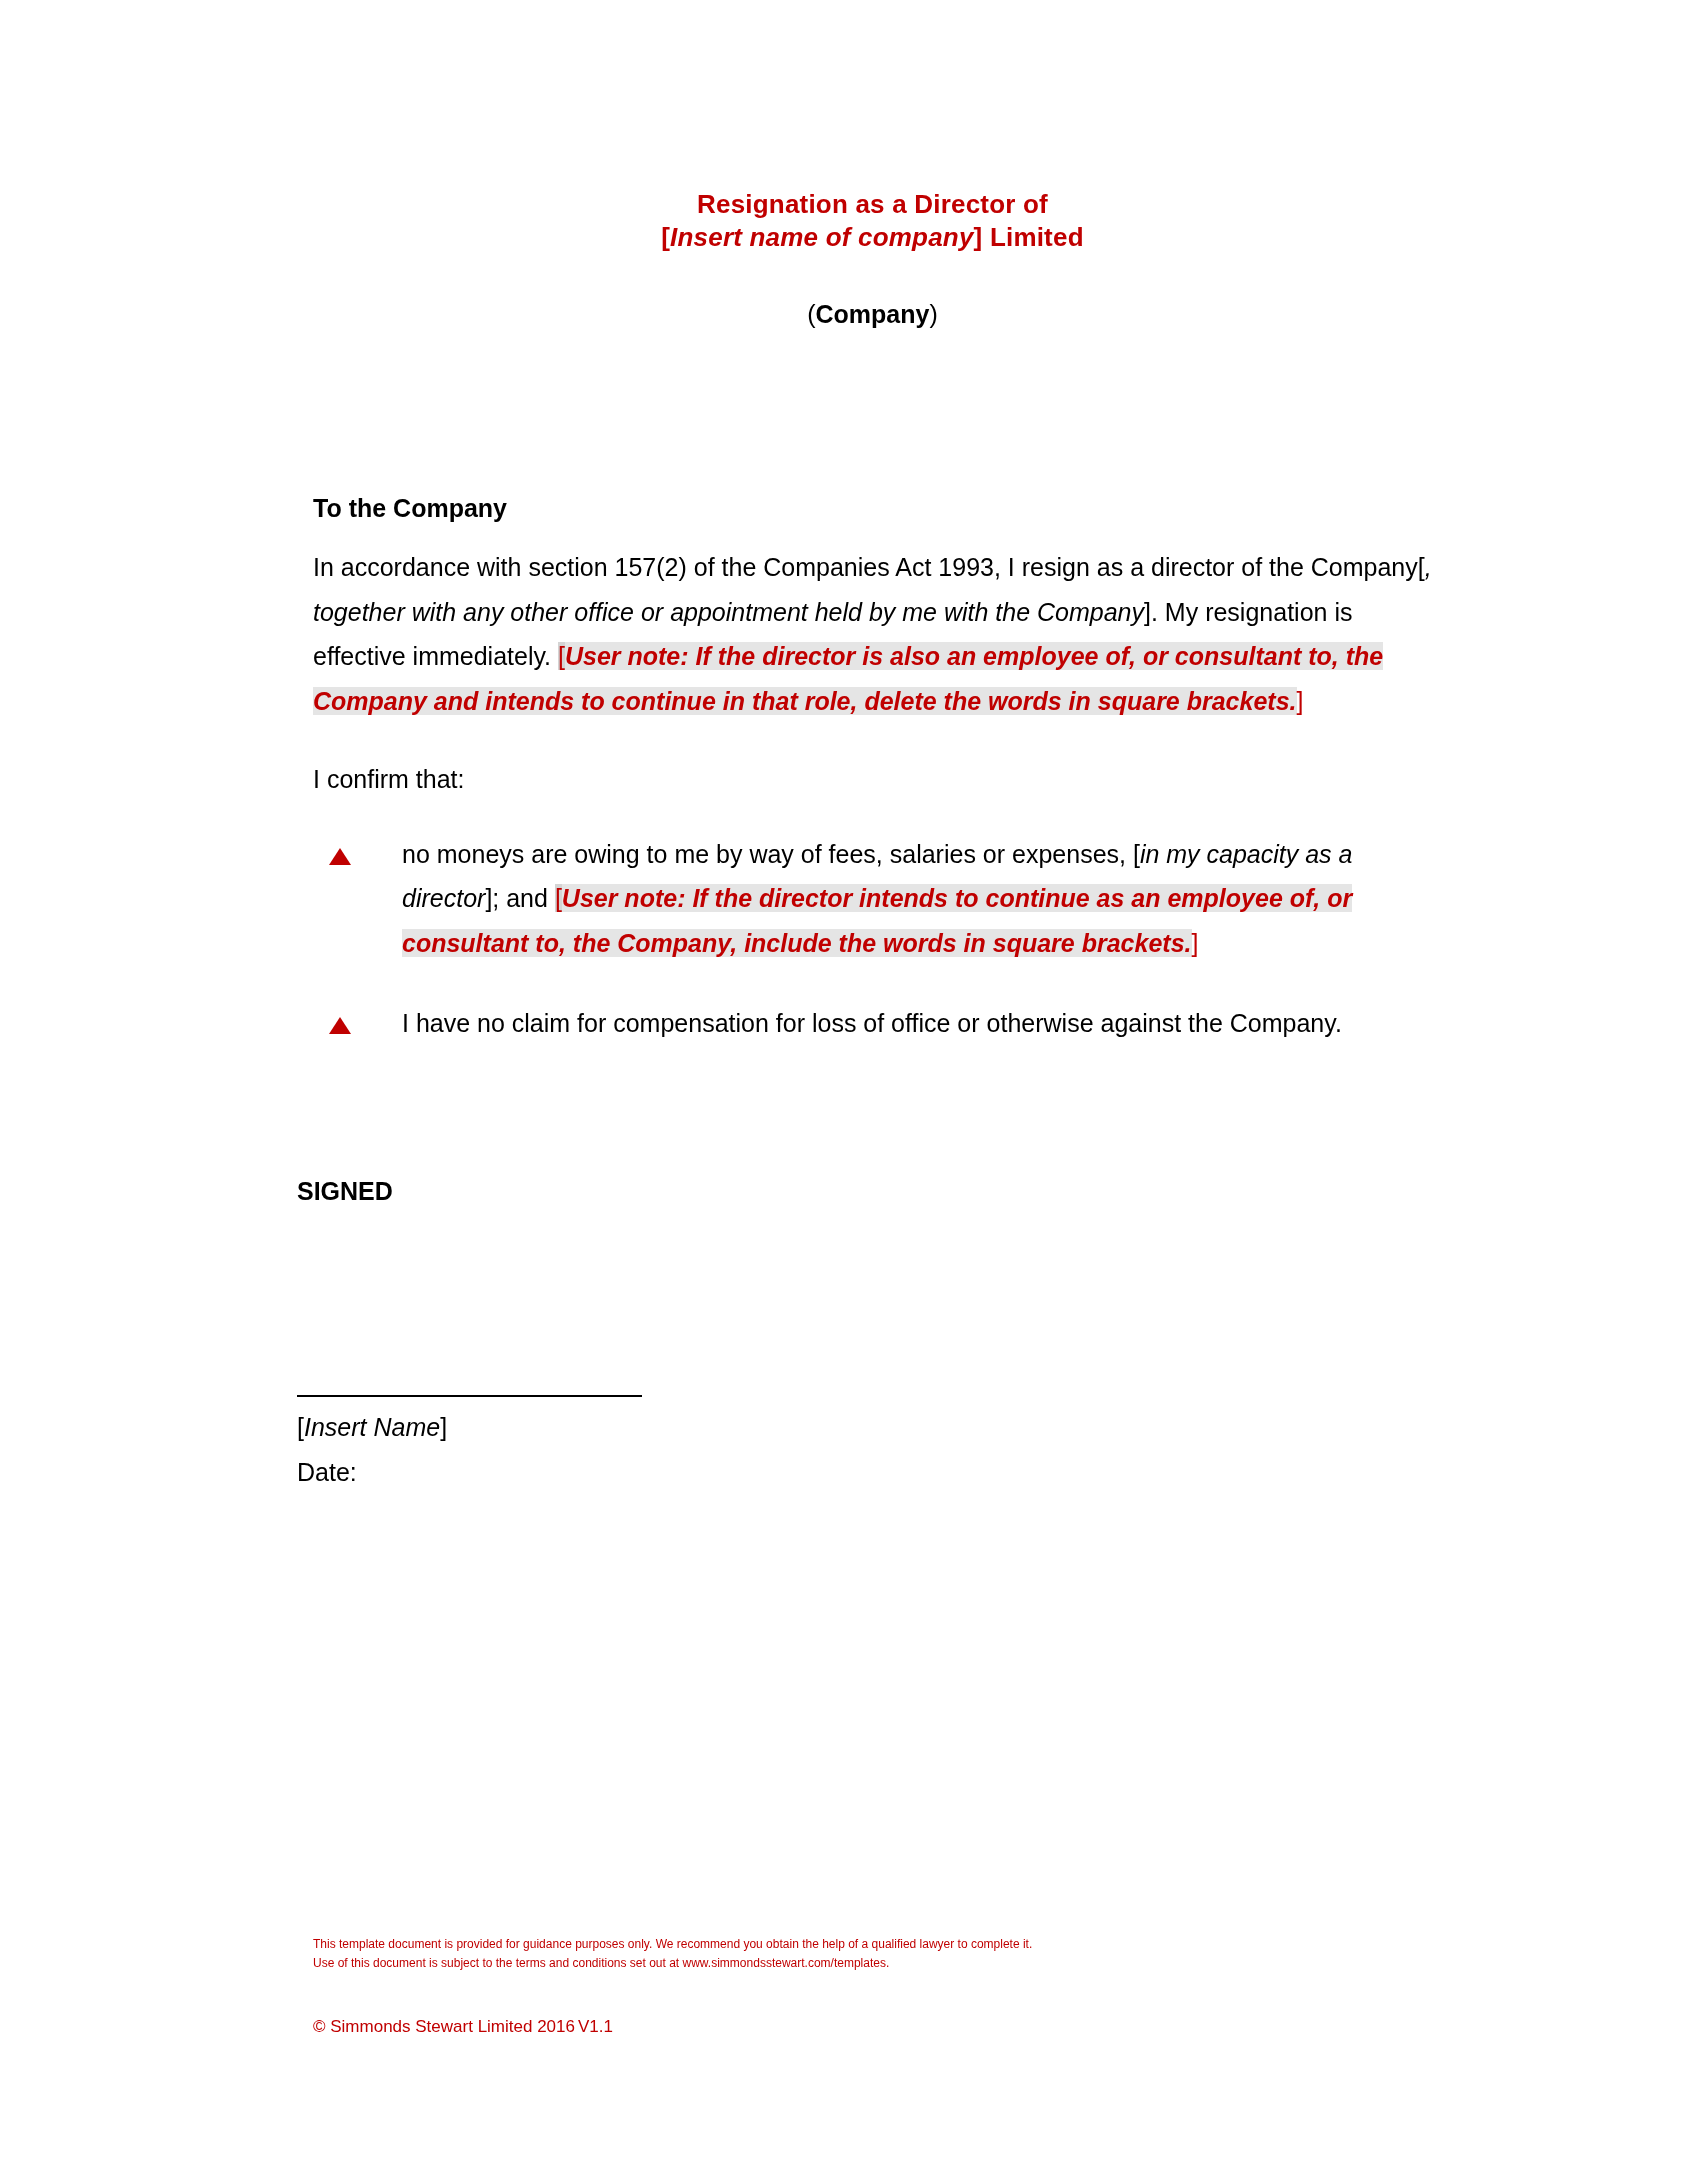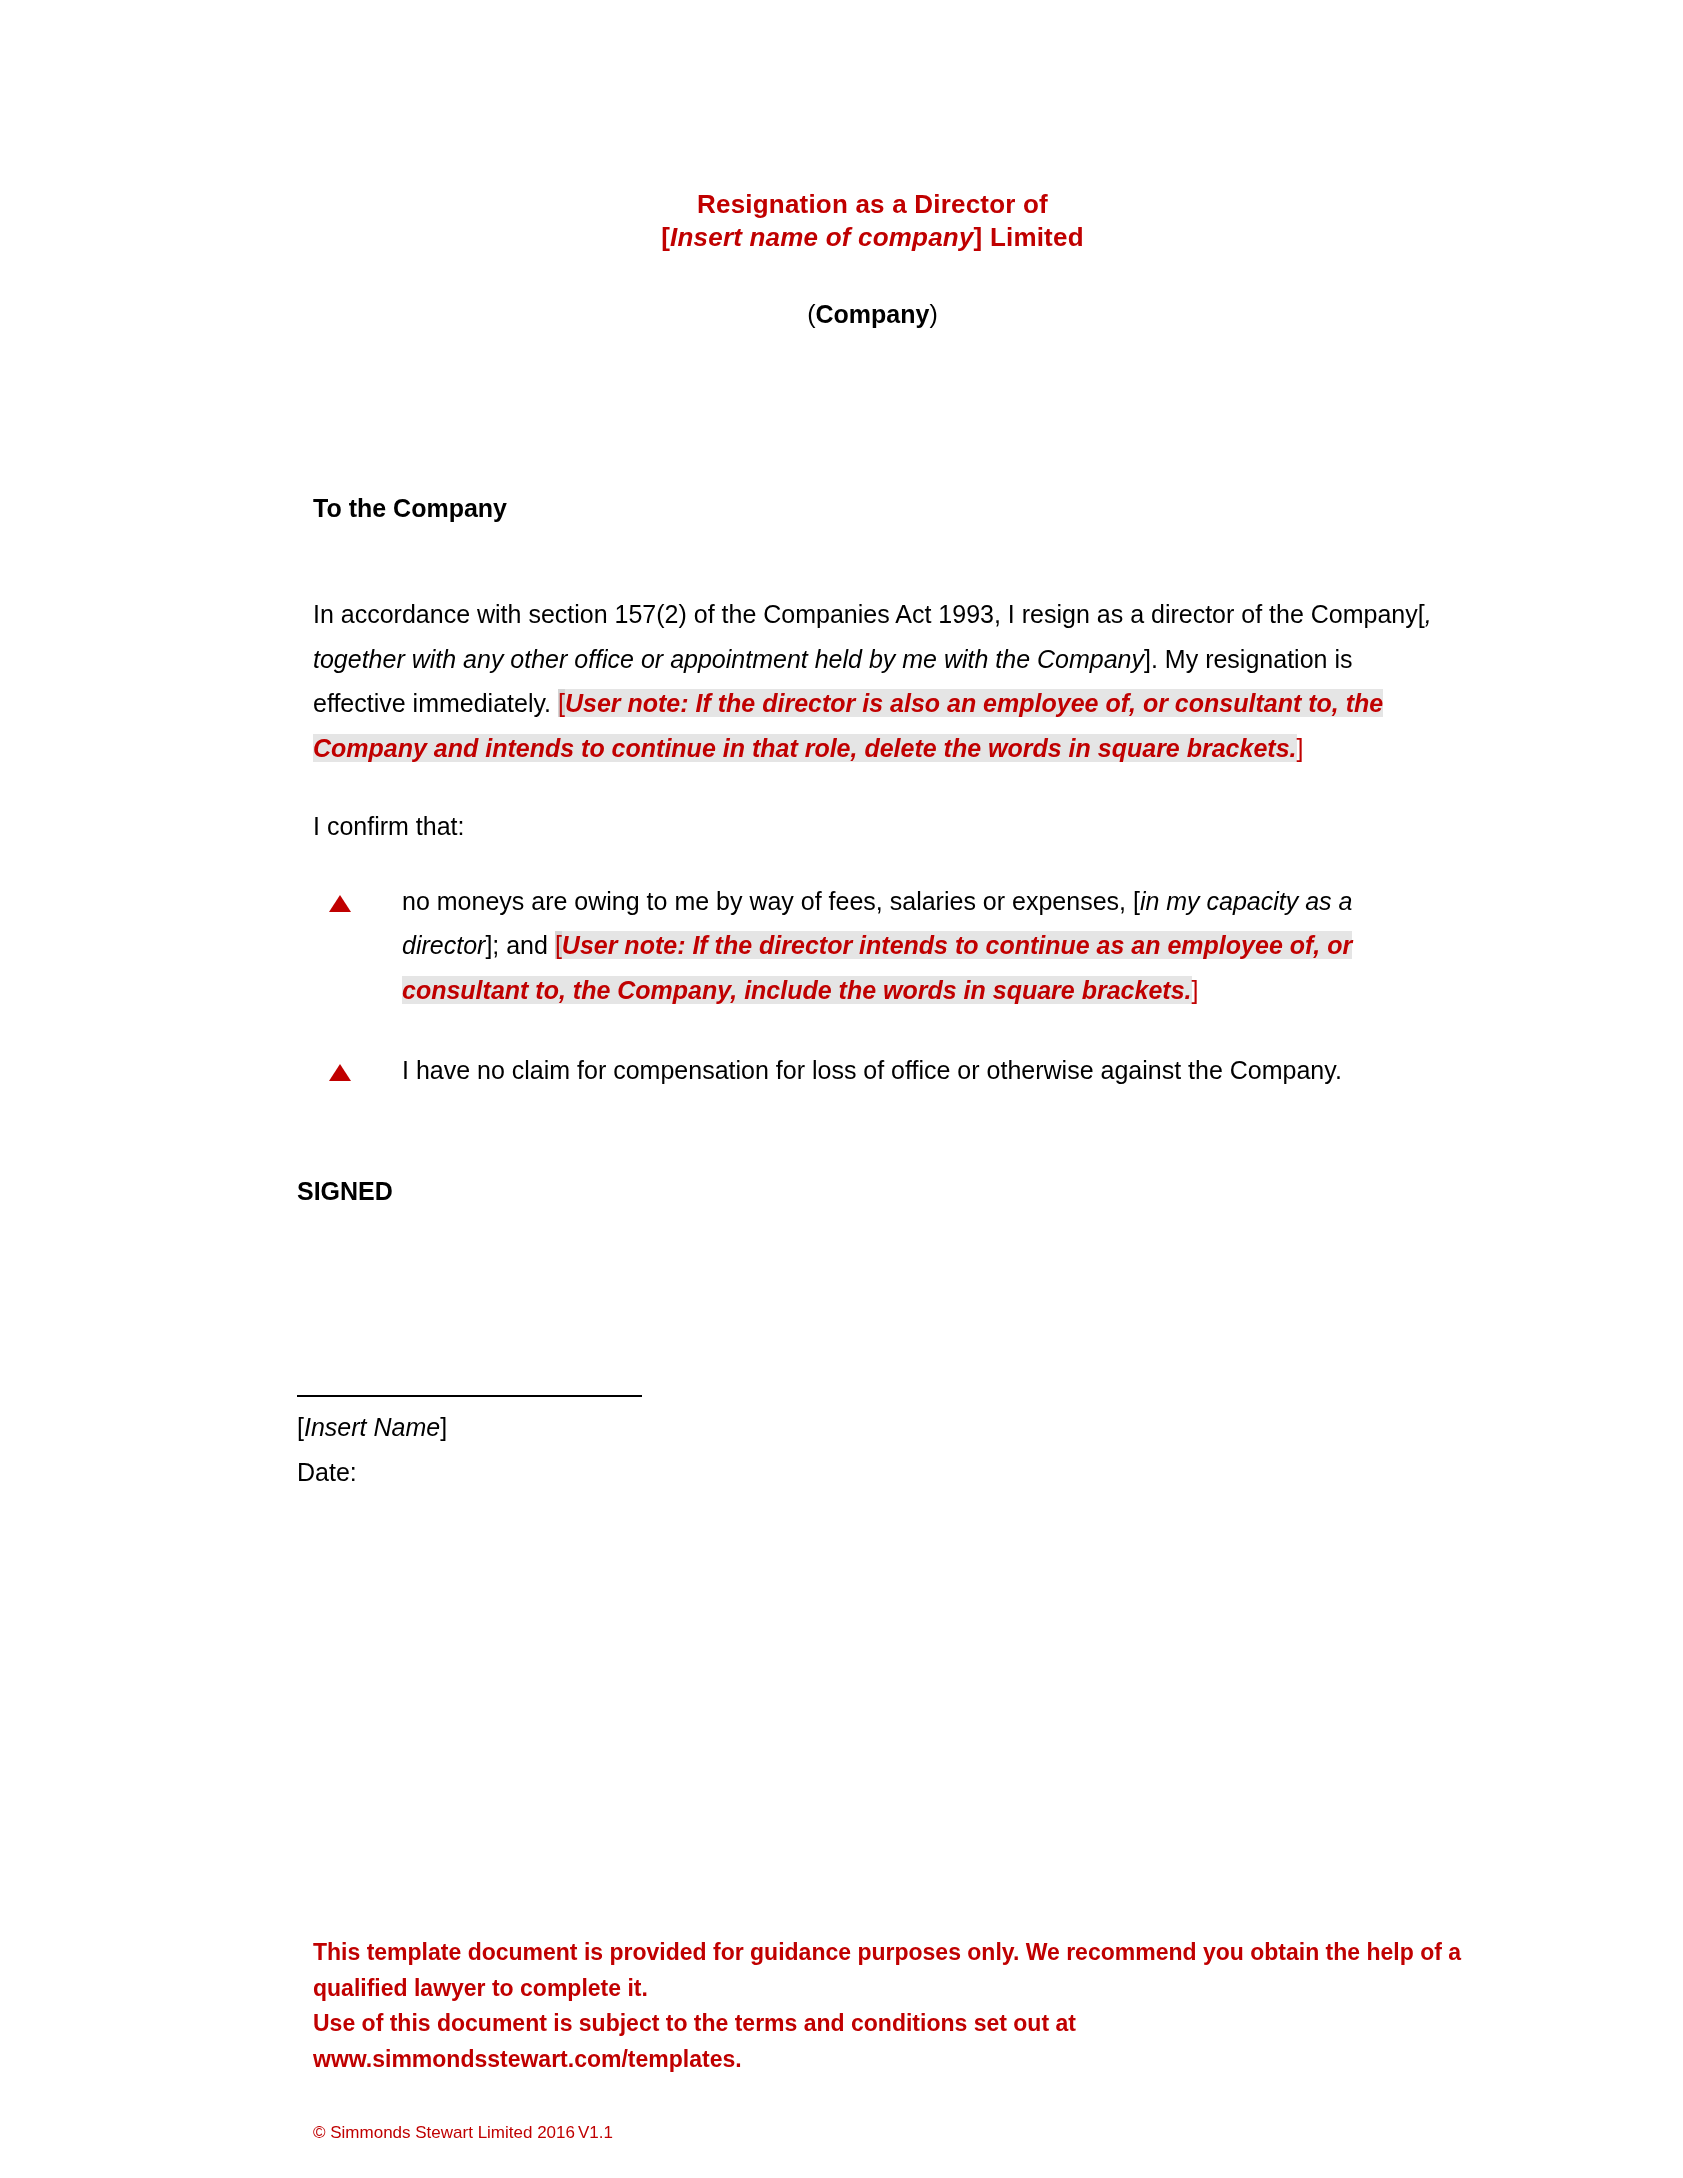--- a/index.html
+++ b/index.html
@@ -59,21 +59,21 @@
   .body-col {
     position: absolute;
     left: 246px;
     top: 490px;
     width: 1119px;
   }
   .heading {
     font-size: 25px;
     font-weight: bold;
     line-height: 1.45;
-    margin: 0 0 66px 0;
+    margin: 0 0 19px 0;
   }
   p.para {
     font-size: 25px;
     line-height: 1.78;
     margin: 0 0 34px 0;
     text-align: left;
   }
   p.para.tight { margin-bottom: 30px; }
   .ital { font-style: italic; }
   .note {
@@ -148,23 +148,22 @@
 
   
   .footer {
     position: absolute;
     left: 246px;
     top: 1935px;
     width: 1188px;
     color: #C00000;
   }
   .footer-line {
-    font-size: 23px;
+    font-size: 12px;
     line-height: 1.55;
-    font-weight: bold;
   }
   .footer-meta {
     margin-top: 42px;
     font-size: 17px;
     line-height: 1.55;
     display: flex;
   }
   .footer-copy { width: 265px; }
 </style>
 </head>

